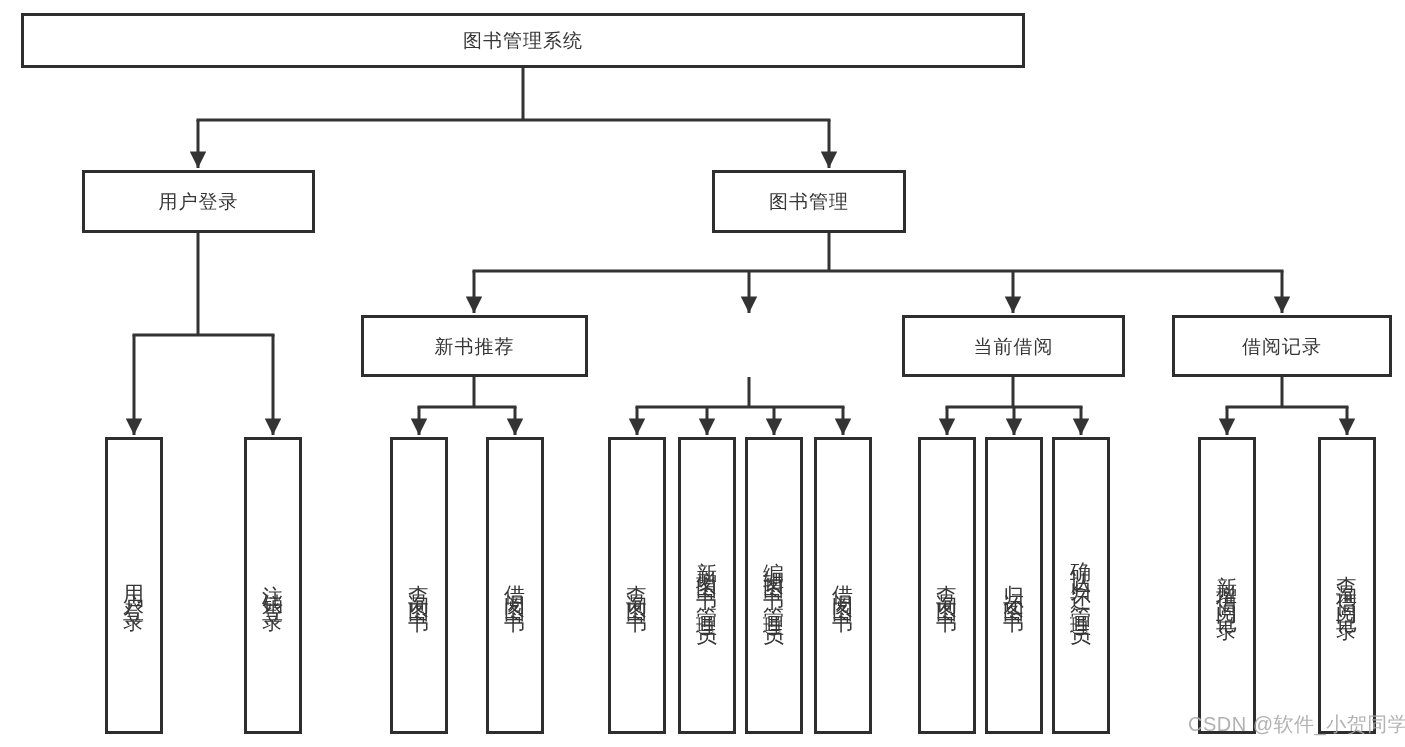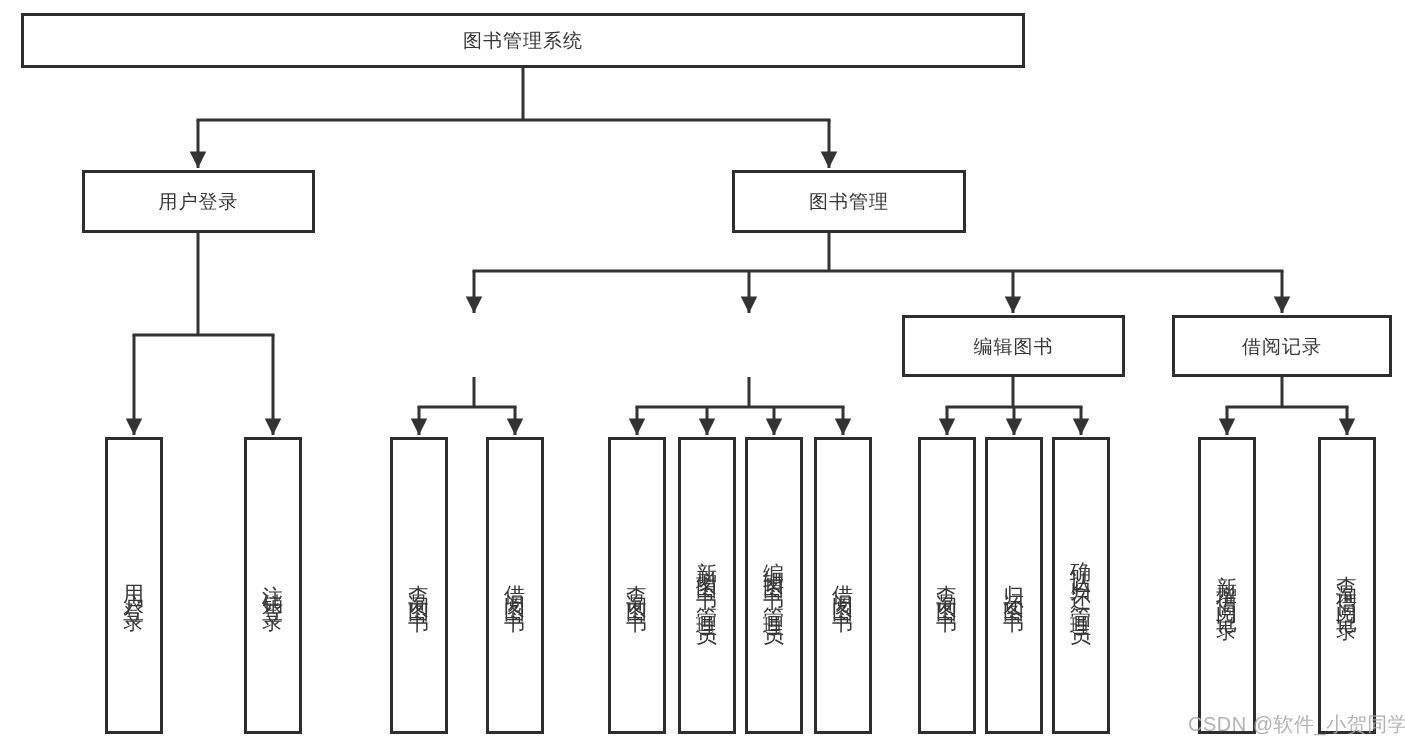--- a/index.html
+++ b/index.html
@@ -90,26 +90,29 @@
     </g>
   </svg>
 
   <div class="node h" style="left:21px;top:13px;width:1004px;height:55px">
     <span class="lbl">图书管理系统</span>
   </div>
 
   <div class="node h" style="left:82px;top:170px;width:233px;height:63px">
     <span class="lbl">用户登录</span>
   </div>
-  <div class="node h" style="left:732px;top:170px;width:234px;height:63px">
+  <div class="node h" style="left:712px;top:170px;width:194px;height:63px">
     <span class="lbl">图书管理</span>
   </div>
 
+  <div class="node h" style="left:361px;top:315px;width:227px;height:62px">
+    <span class="lbl">新书推荐</span>
+  </div>
   <div class="node h" style="left:902px;top:315px;width:223px;height:62px">
-    <span class="lbl">编辑图书</span>
+    <span class="lbl">当前借阅</span>
   </div>
   <div class="node h" style="left:1172px;top:315px;width:220px;height:62px">
     <span class="lbl">借阅记录</span>
   </div>
 
   <div class="node v" style="left:105px;top:437px;width:58px;height:297px">
     <span class="lbl">用户登录</span>
   </div>
   <div class="node v" style="left:244px;top:437px;width:58px;height:297px">
     <span class="lbl">注销登录</span>

